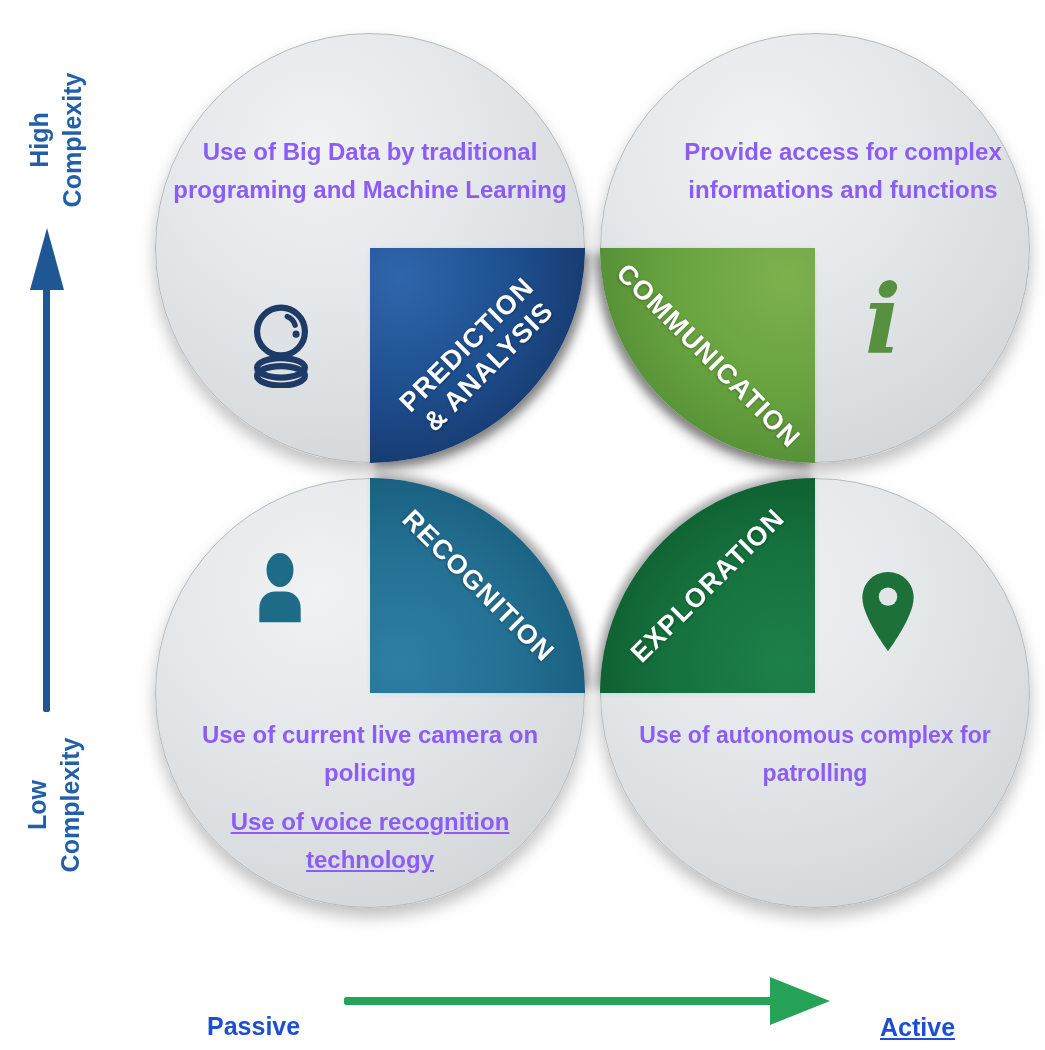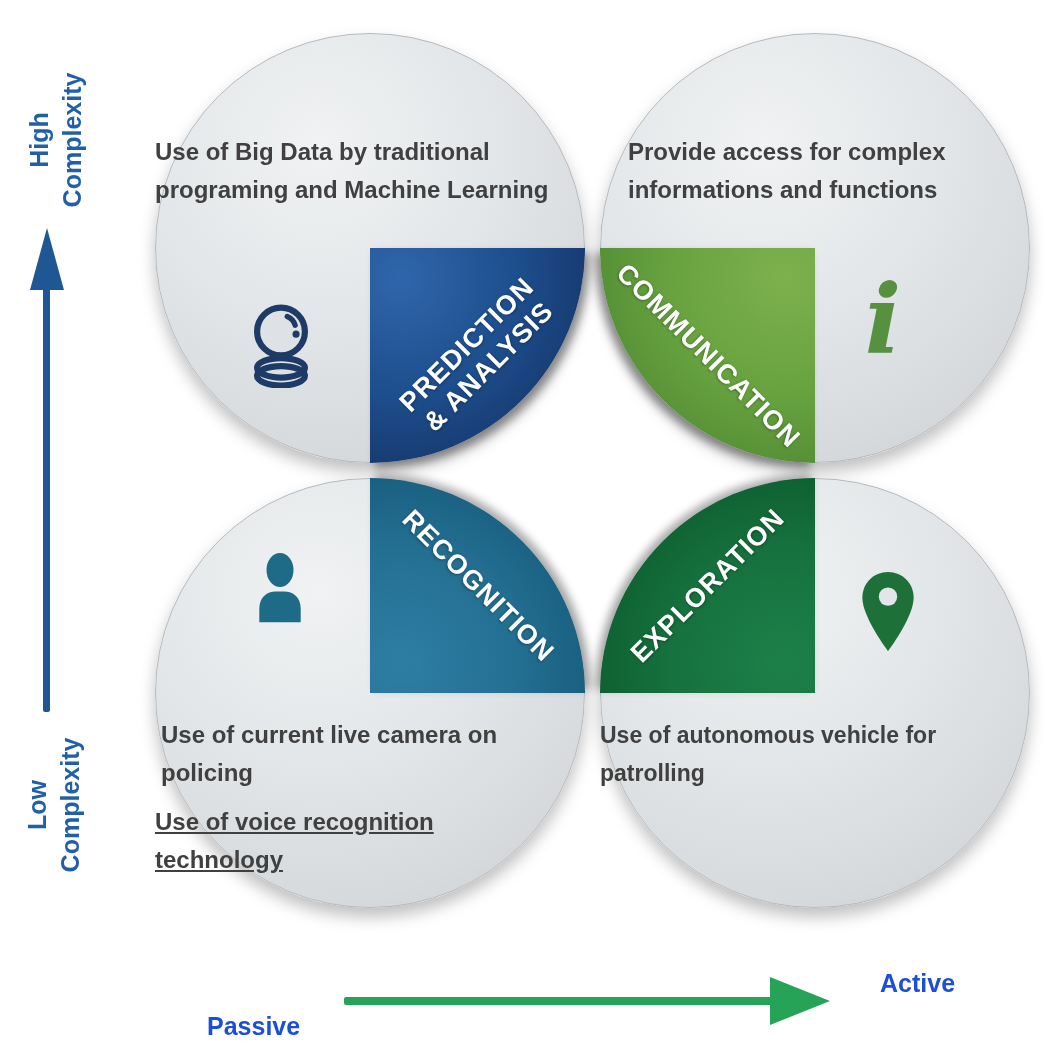--- a/index.html
+++ b/index.html
@@ -72,29 +72,30 @@
     text-shadow: 0 1px 3px rgba(0,0,0,0.35);
     white-space: pre-line;
   }
   .rot-neg { transform: translate(-50%,-50%) rotate(-45deg); }
   .rot-pos { transform: translate(-50%,-50%) rotate(45deg); }
 
   
   .desc {
     position: absolute;
     width: 430px;
-    color: #404040;
+    text-align: center;
+    color: #8b5cf6;
     font-size: 24px;
     font-weight: 700;
     line-height: 38px;
     z-index: 2;
   }
   .desc-tl  { left:155px; top:133px; }
   .desc-tr  { left:628px; top:133px; }
-  .desc-bl1 { left:161px; top:716px; }
+  .desc-bl1 { left:155px; top:716px; }
   .desc-bl2 { left:155px; top:803px;text-decoration:underline; }
   .desc-br1 { left:600px; top:716px; font-size:23px; }
   .desc-br2 { left:600px; top:771px; }
 
   
   .icon { position:absolute; z-index:2; }
   .icon-crystal { left:250px; top:298px; width:62px; height:90px; color:#1e3a66; }
   .icon-info {
     left:852px; top:272px; width:62px; height:110px;
     color:#579140; font-family:"DejaVu Serif", serif;
@@ -134,21 +135,21 @@
   
   .x-label {
     position:absolute;
     color:#1d4ed8;
     font-size:25px;
     font-weight:700;
     z-index:1;
     margin-top:25px;
   }
   .x-label-passive { left:207px; top:987px; }
-  .x-label-active  { left:880px; top:944px; }
+  .x-label-active  { left:880px; top:988px;text-decoration:underline; }
   .x-shaft {
     position:absolute; left:344px; top:997px;
     width:432px; height:8px;
     background:#27a357; border-radius:2px;
   }
   .x-head {
     position:absolute; left:770px; top:977px;
     width:0; height:0;
     border-top:24px solid transparent;
     border-bottom:24px solid transparent;
@@ -166,21 +167,21 @@
   <div class="circle circle-br"></div>
 
   <div class="desc desc-tl pre">Use of Big Data by traditional
 programing and Machine Learning</div>
   <div class="desc desc-tr pre">Provide access for complex
 informations and functions</div>
   <div class="desc desc-bl1 pre">Use  of current live camera on
 policing</div>
   <div class="desc desc-bl2 pre">Use of voice recognition
 technology</div>
-  <div class="desc desc-br1 pre">Use of autonomous vehicle for patrolling</div>
+  <div class="desc desc-br1 pre">Use of autonomous complex for patrolling</div>
 
   <div class="icon icon-crystal">
     <svg viewBox="0 0 70 100" fill="none" stroke="currentColor">
       <ellipse cx="35" cy="78" rx="27" ry="11" stroke-width="7"></ellipse>
       <ellipse cx="35" cy="87" rx="27" ry="11" stroke-width="7"></ellipse>
       <circle cx="35" cy="37" r="27" stroke-width="7" fill="#dfe2e4"></circle>
       <path d="M 42 20 A 15 15 0 0 1 51 30" stroke-width="6" stroke-linecap="round"></path>
       <circle cx="52" cy="40" r="4" fill="currentColor" stroke="none"></circle>
     </svg>
   </div>

